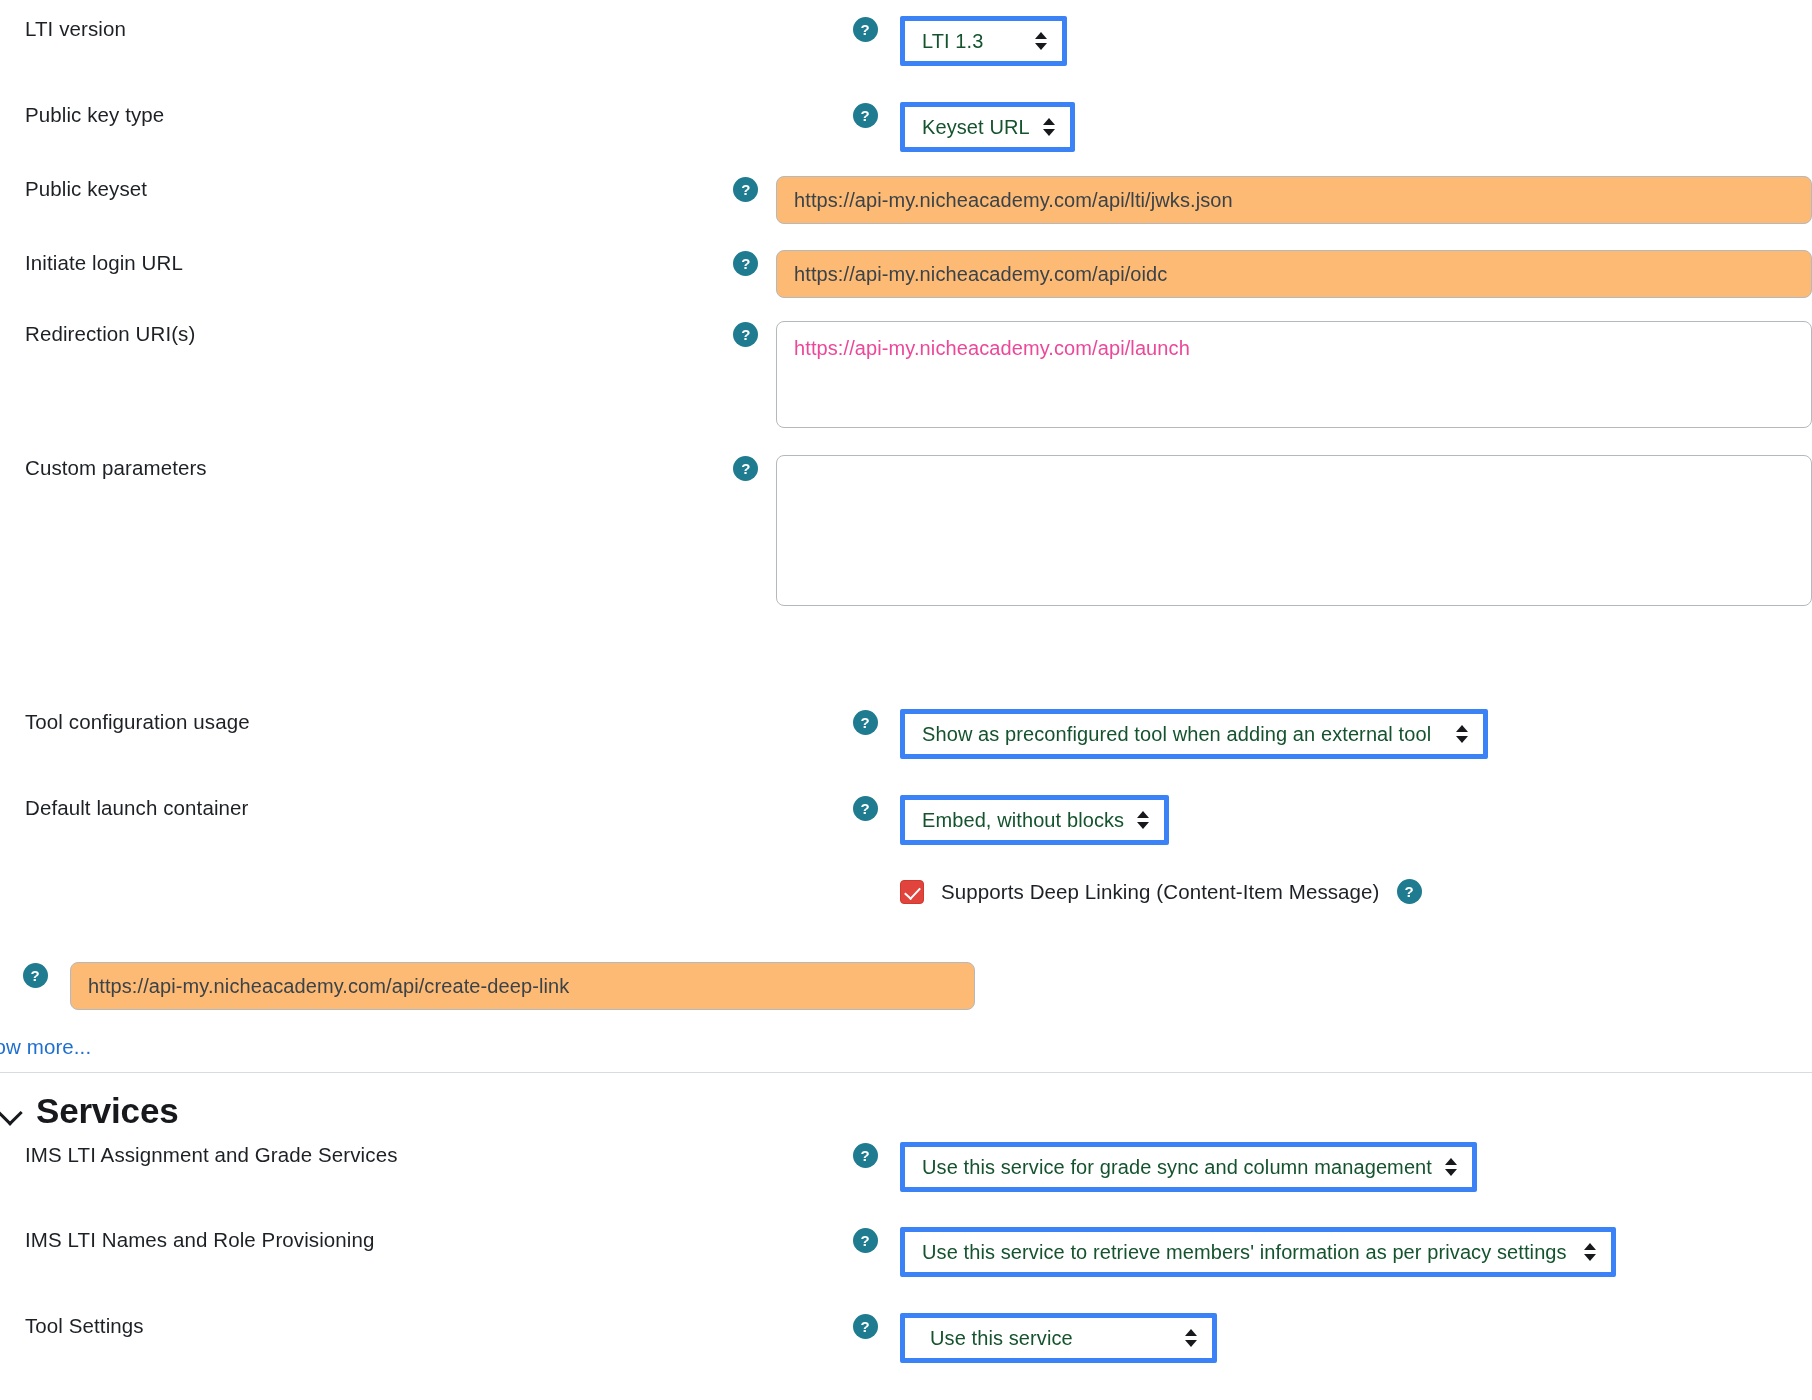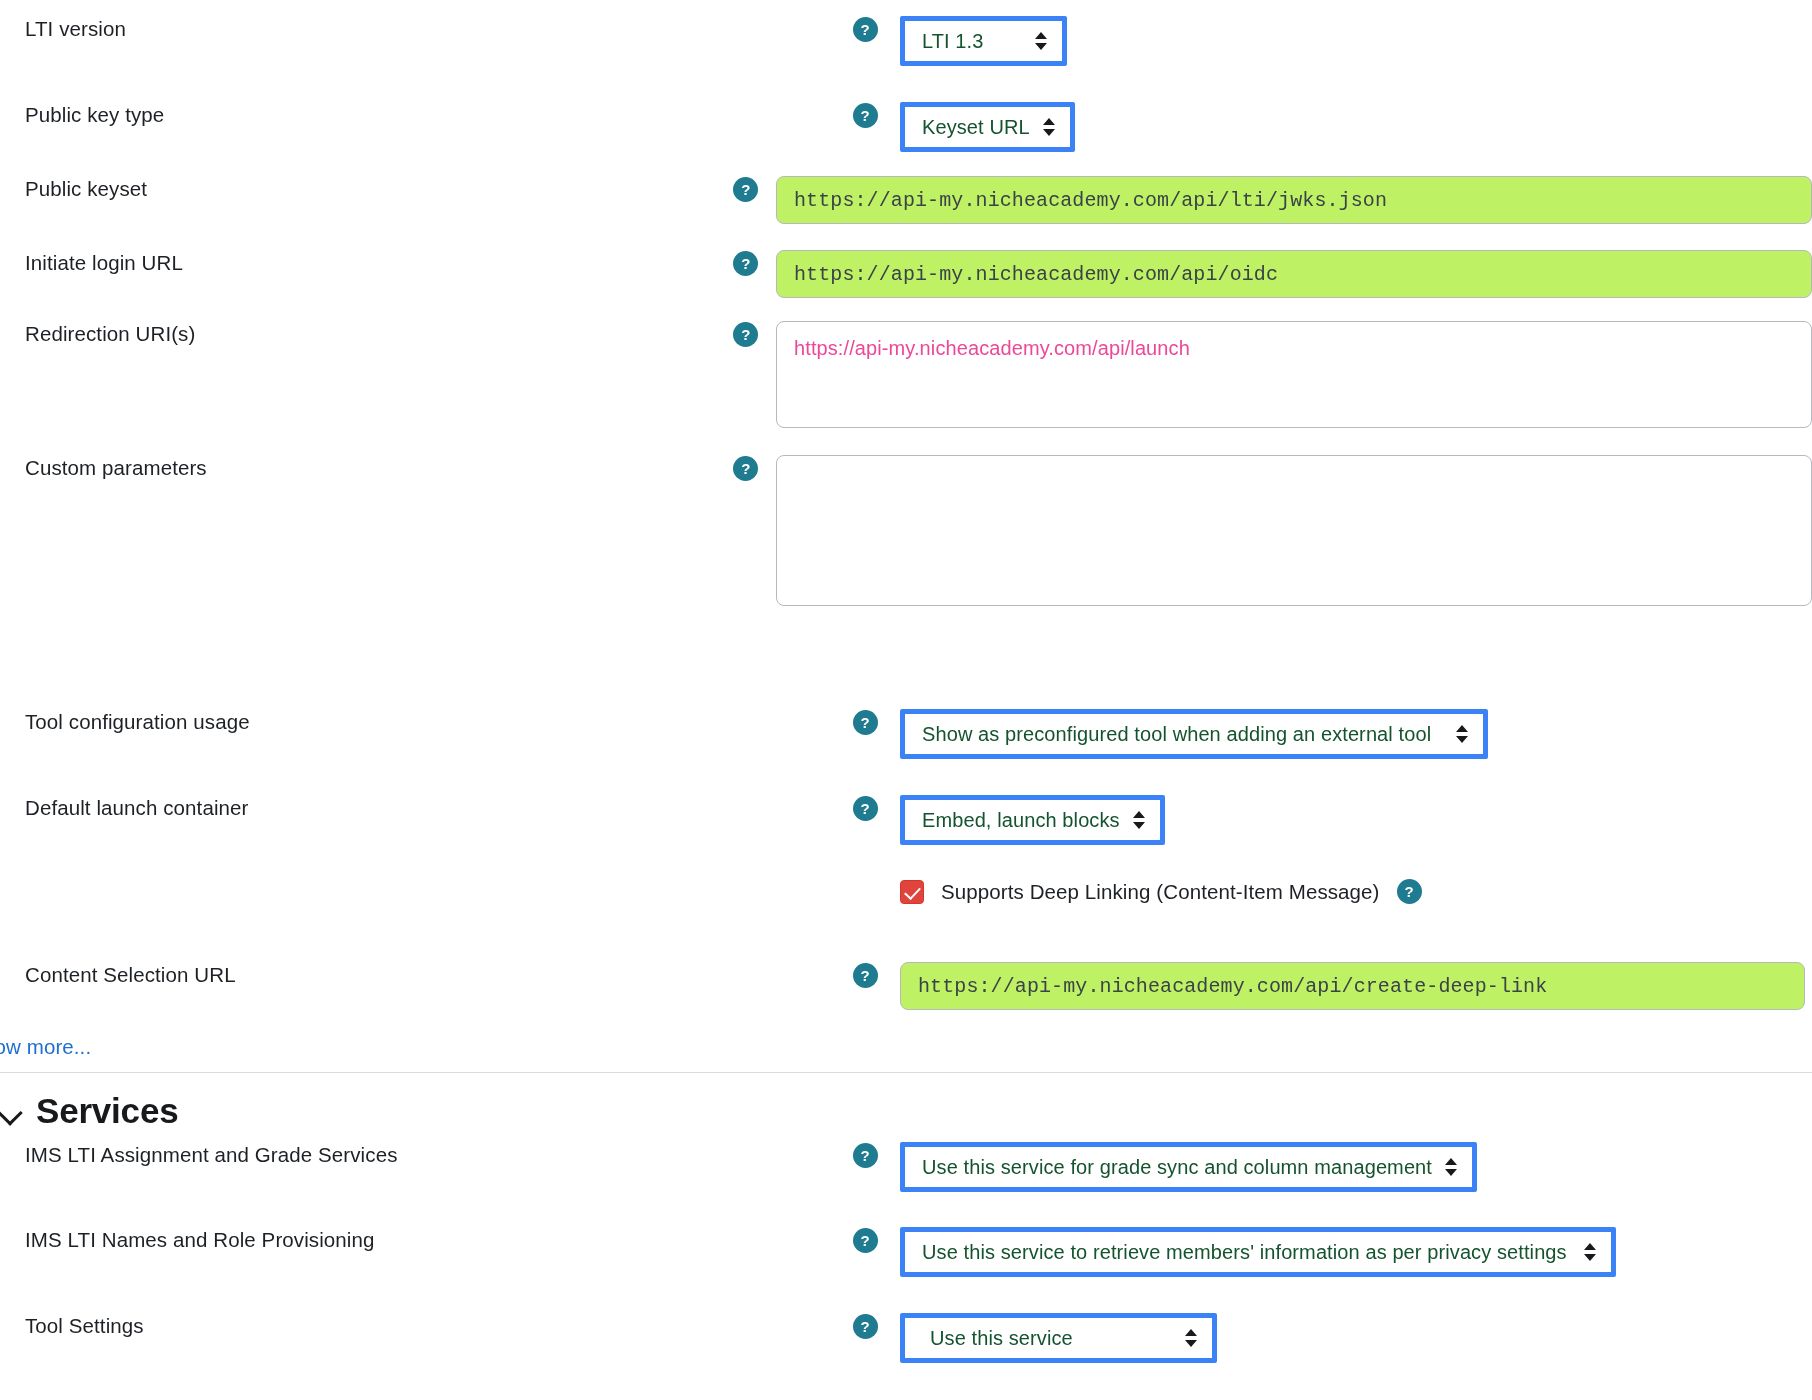--- a/index.html
+++ b/index.html
@@ -106,25 +106,25 @@
   .select .arrows::after {
     bottom: 1px;
     border-top: 7px solid #17191c;
   }
 
   
   .text-input {
     height: 48px;
     border: 1px solid #b5b9bd;
     border-radius: 8px;
-    background: #bef264;
+    background: #fdba74;
     font-size: 20px;
     color: #3b4248;
     padding: 0 17px;
-    font-family: Liberation Mono, monospace;
+    font-family: Liberation Sans, sans-serif;
     letter-spacing: 0.1px;
     outline: none;
     width: 905px;
   }
   .text-input.wide { width: 1036px; }
 
   
   .text-area {
     border: 1px solid #b5b9bd;
     border-radius: 8px;
@@ -311,34 +311,33 @@
     </div>
   </div>
 
   <div class="row" style="top:795px;">
     <div class="label-cell">Default launch container</div>
     <div class="help-cell">
       <span class="help-icon">?</span>
     </div>
     <div class="control-cell">
       <div class="select" style="padding-right:40px;">
-        <span>Embed, launch blocks</span>
+        <span>Embed, without blocks</span>
         <span class="arrows"></span>
       </div>
     </div>
   </div>
 
   <div class="check-row" style="top:879px;">
     <span class="checkbox"></span>
     <span class="check-label">Supports Deep Linking (Content-Item Message)</span>
     <span class="help-icon">?</span>
   </div>
 
   <div class="row" style="top:962px;">
-    <div class="label-cell">Content Selection URL</div>
     <div class="help-cell">
       <span class="help-icon">?</span>
     </div>
     <div class="control-cell">
       <input class="text-input" type="text" value="https://api-my.nicheacademy.com/api/create-deep-link" style="">
     </div>
   </div>
 
   <div class="show-more">how more...</div>
   <div class="divider"></div>

